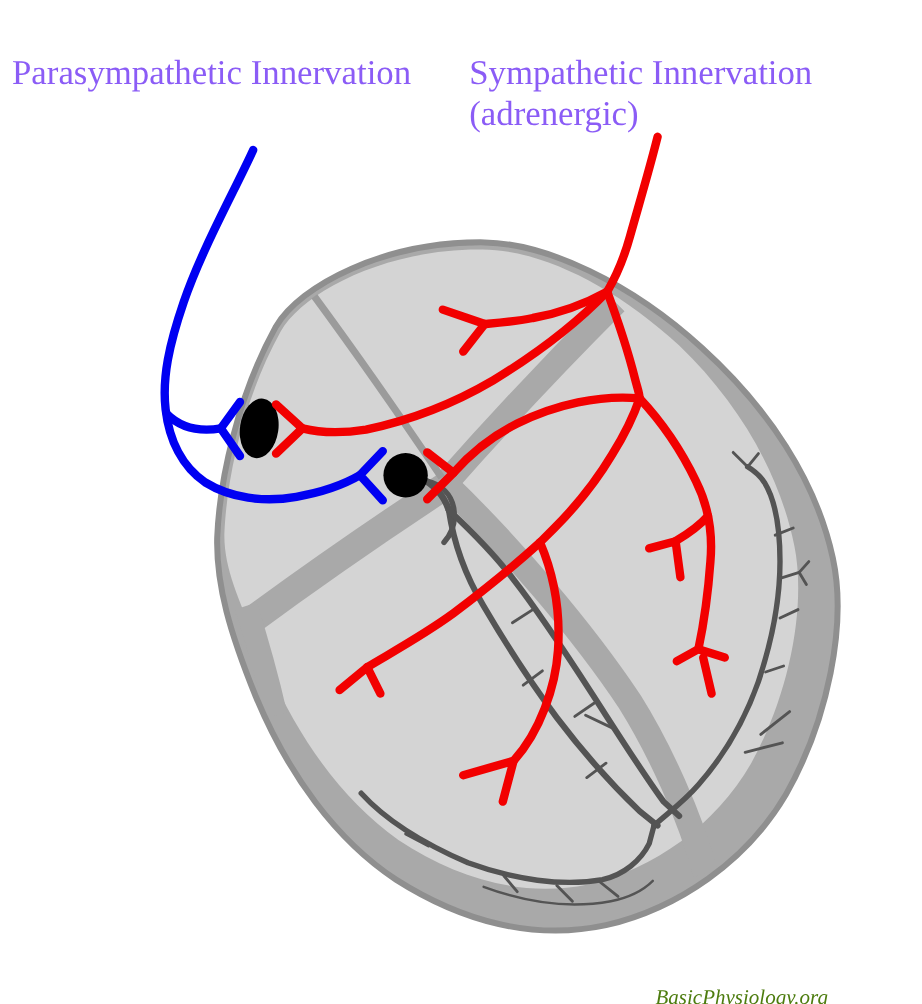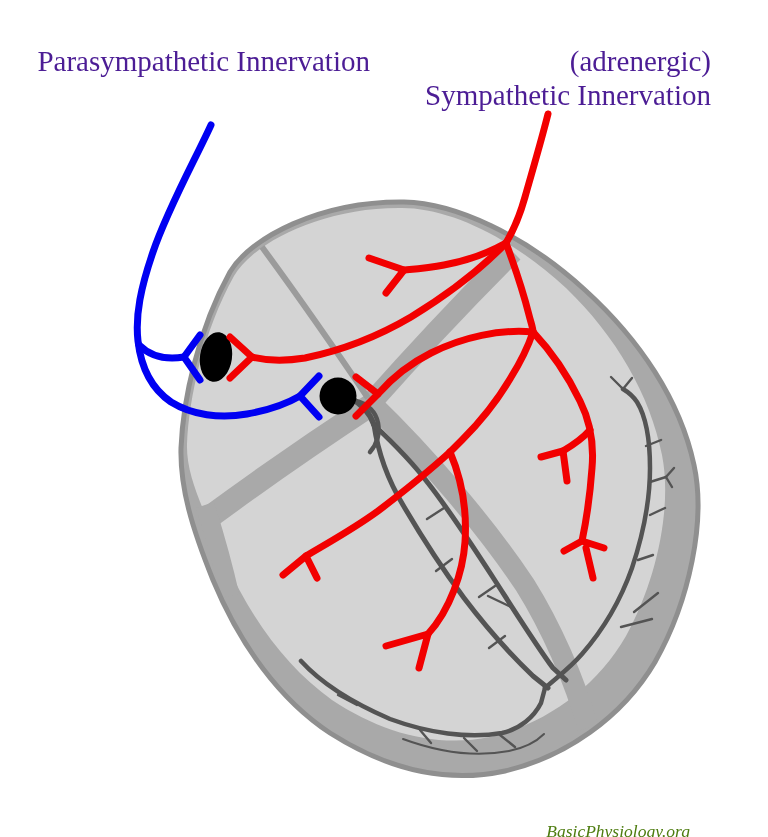--- a/index.html
+++ b/index.html
@@ -7,24 +7,24 @@
   #stage {
     position: relative;
     width: 768px;
     height: 837px;
     background: #ffffff;
     overflow: hidden;
   }
   #heart-svg { position: absolute; left: 0; top: 0; }
   .hdr {
     position: absolute;
-    text-align: right;
+    text-align: left;
     font-size: 29px;
     line-height: 34px;
-    color: #4c1d95;
+    color: #8b5cf6;
     letter-spacing: 0px;
     white-space: nowrap;
   }
   .hdr-left  { left: 10px;  top: 44px; width: 360px; }
   .hdr-right { left: 391px; top: 44px; width: 320px; }
   .watermark {
     position: absolute;
     top: 821px;
     right: 78px;
     font-size: 17.5px;
@@ -151,19 +151,19 @@
       <path d="M 200 335 L 184 357 L 200 380"></path>
       <path d="M 319 376 L 300 396 L 319 417"></path>
     </g>
   </svg>
 
   <div class="hdr hdr-left">
     <div>Parasympathetic Innervation</div>
   </div>
 
   <div class="hdr hdr-right">
+    <div>Sympathetic Innervation</div>
     <div>(adrenergic)</div>
-    <div>Sympathetic Innervation</div>
   </div>
 
   <div class="watermark">BasicPhysiology.org</div>
 
 </div>
 
 </body></html>

